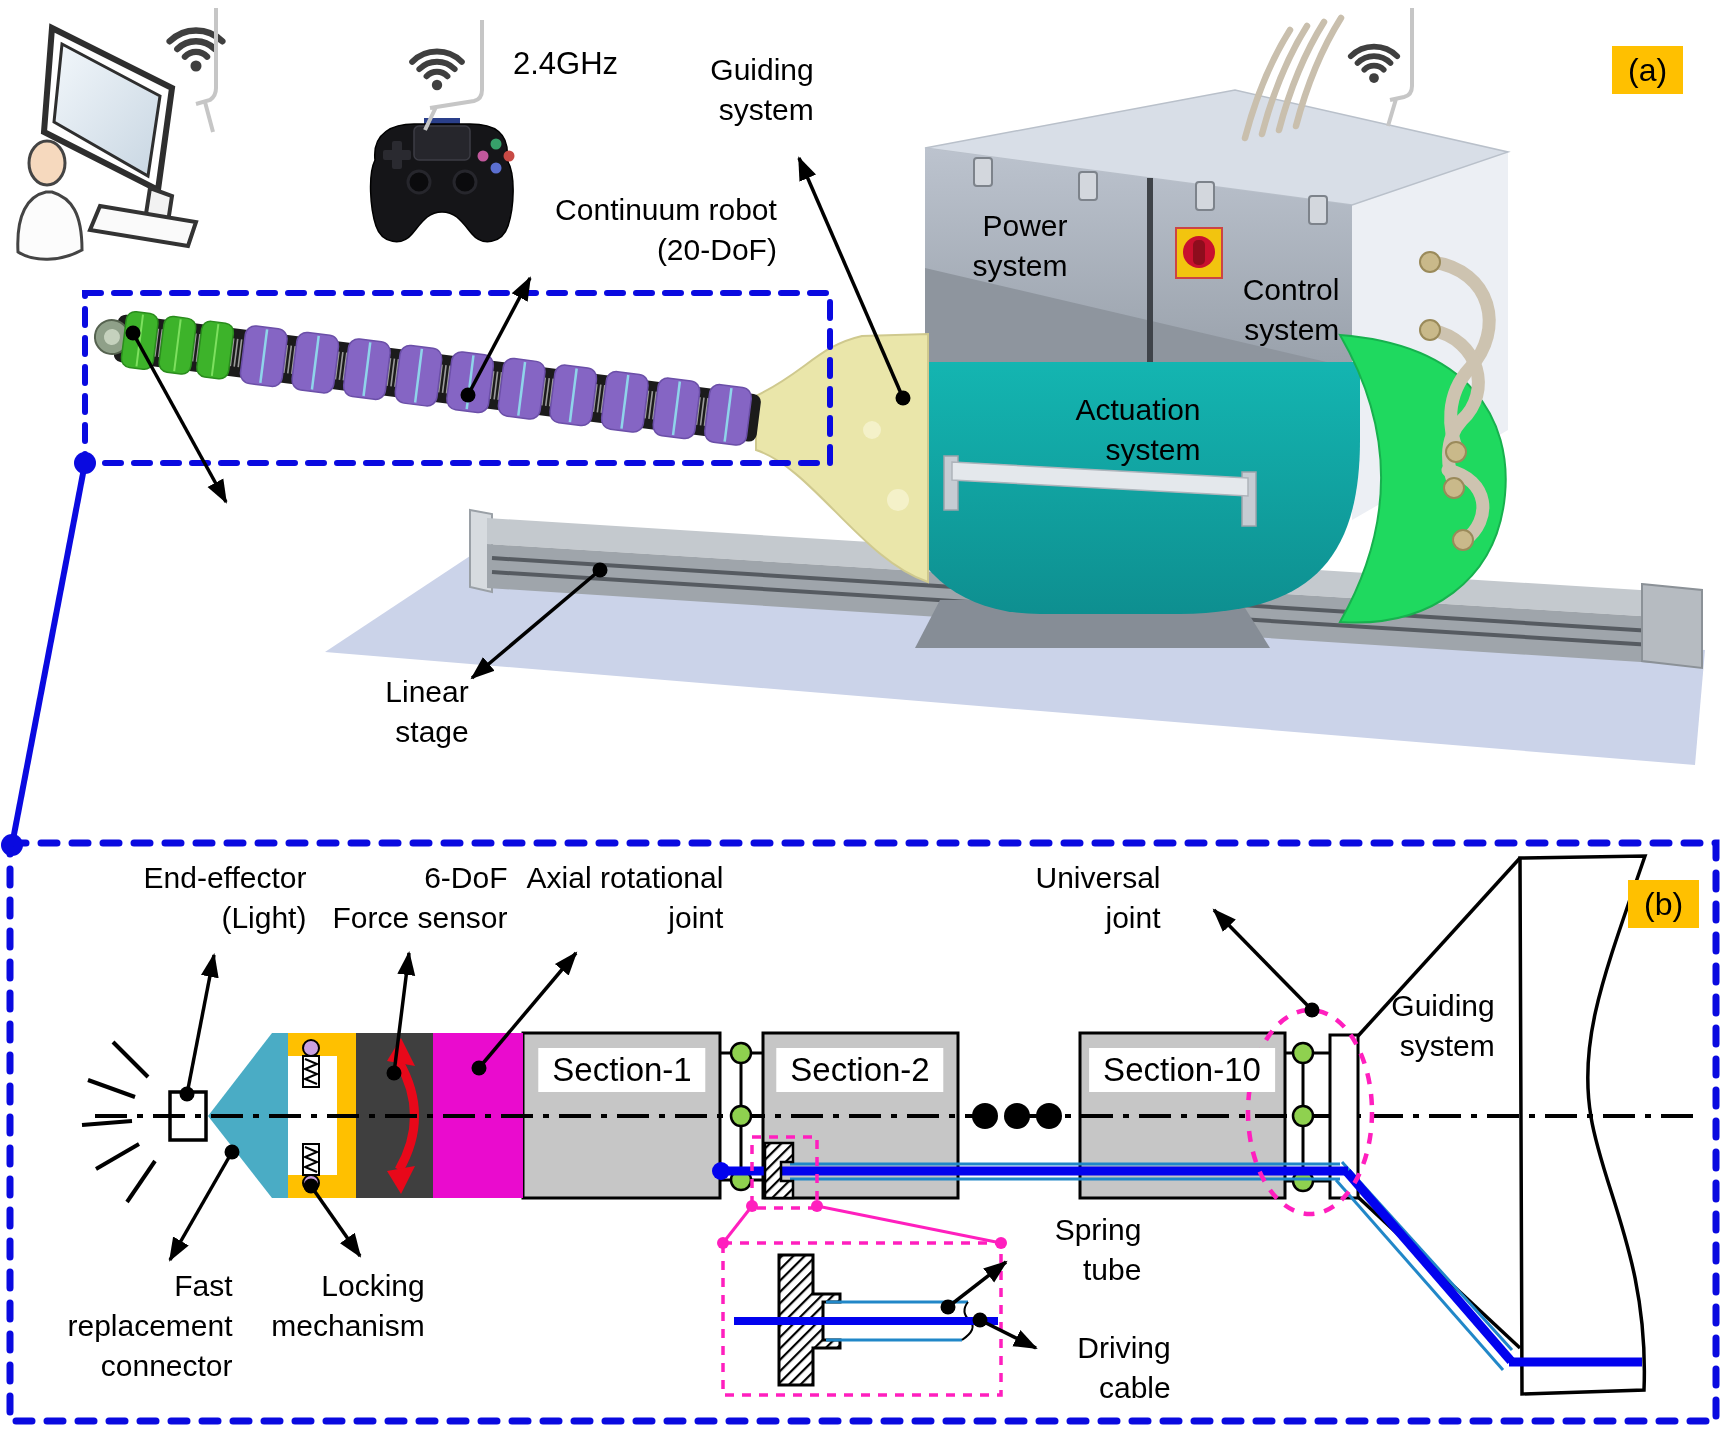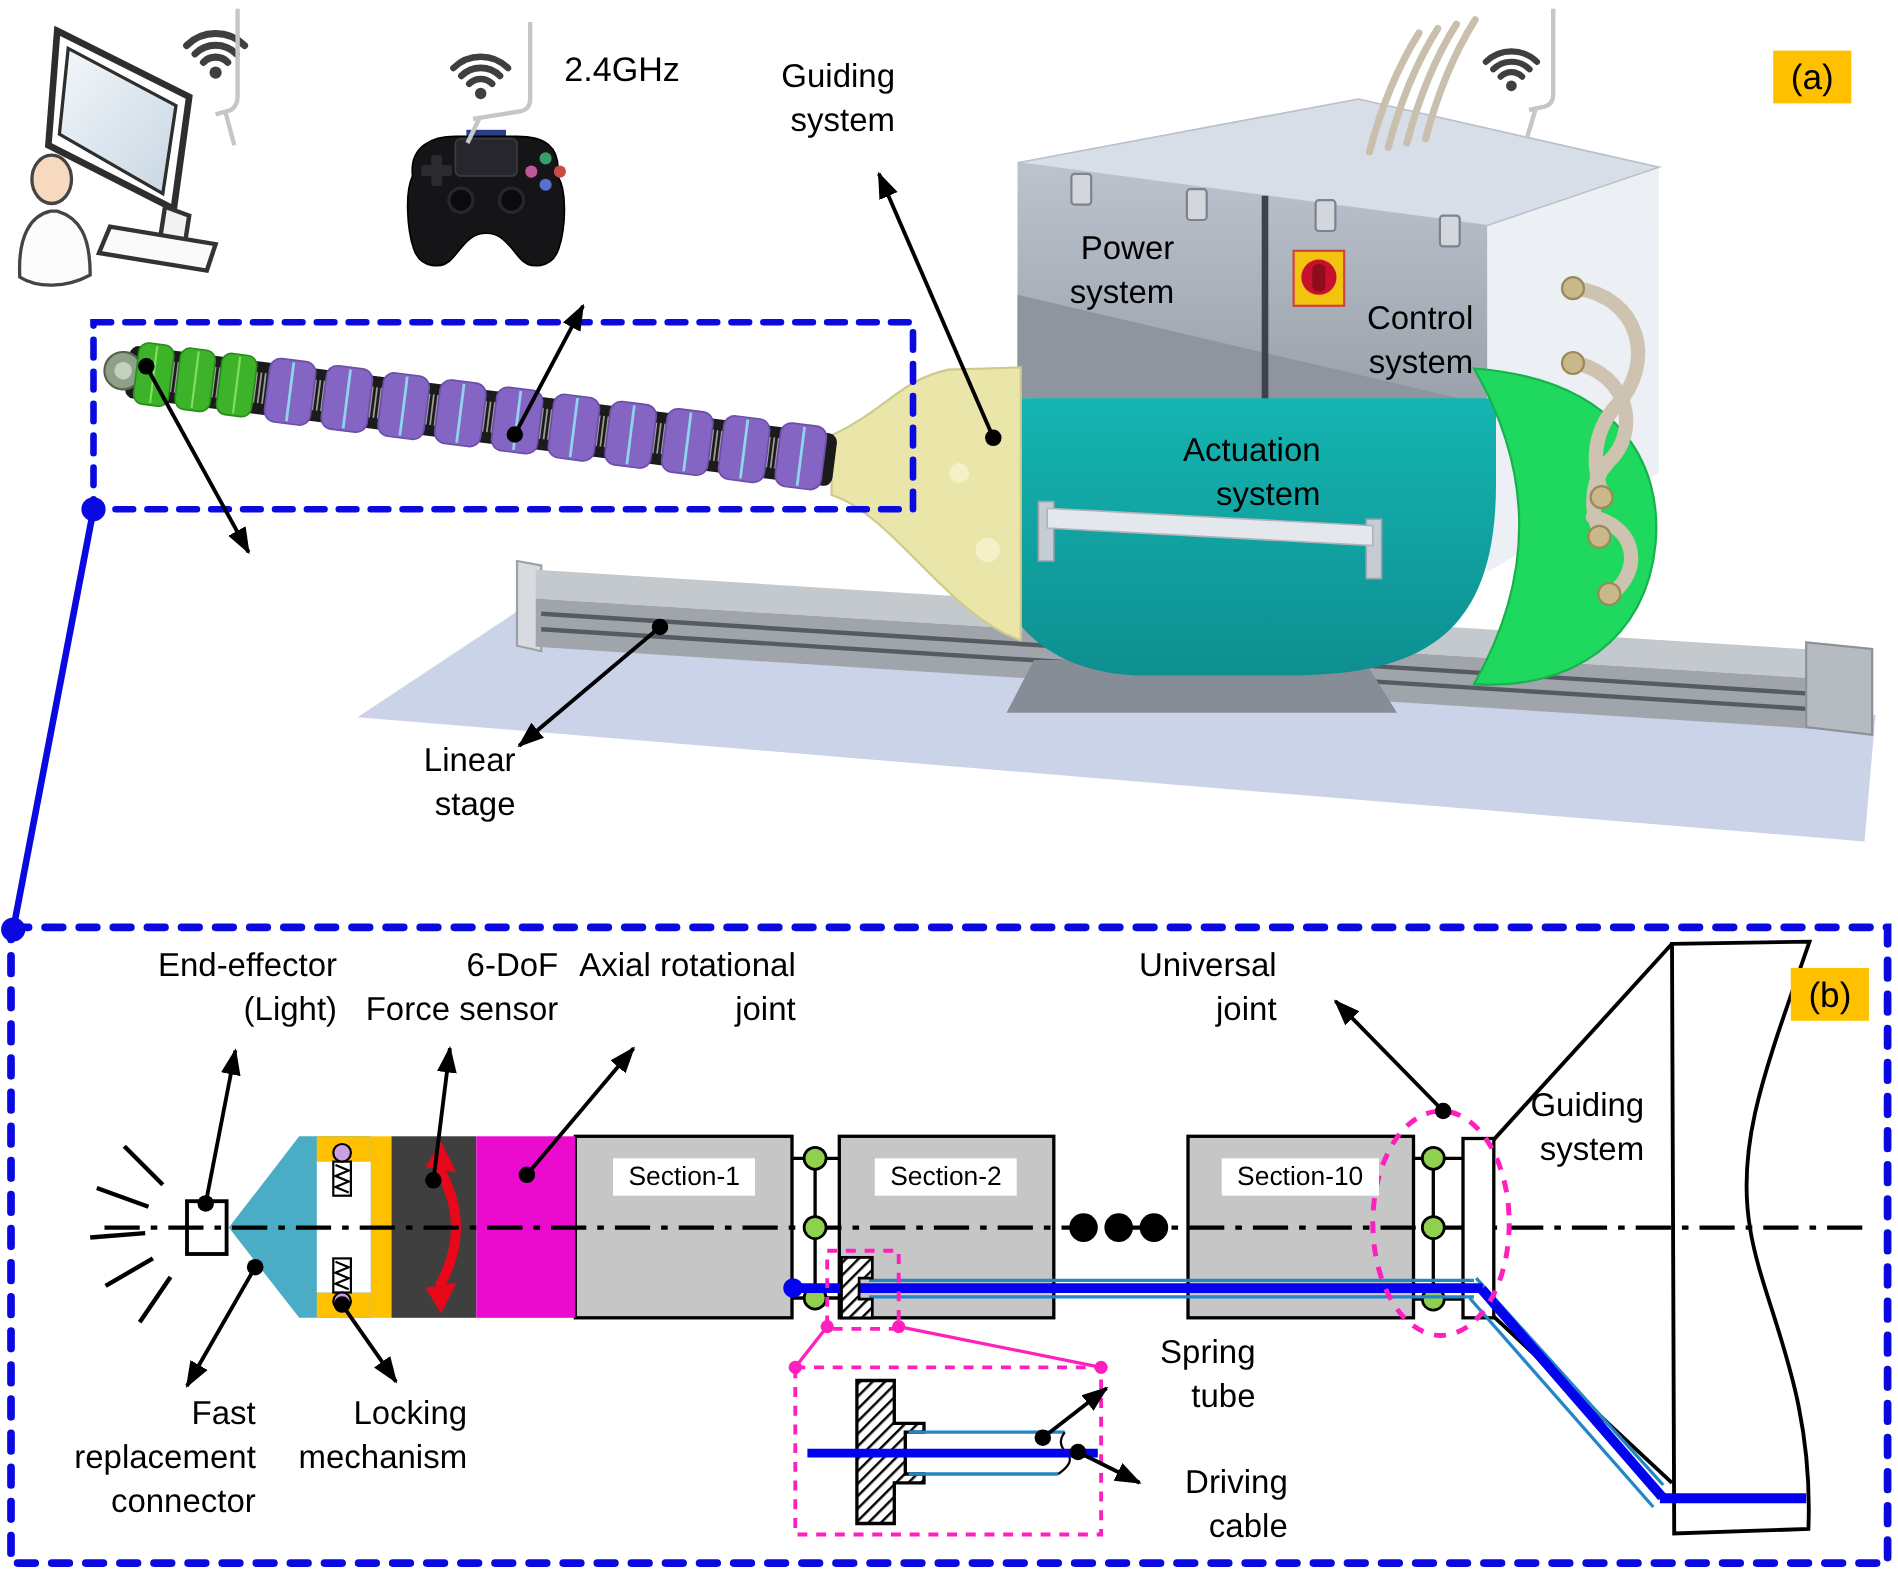--- a/index.html
+++ b/index.html
@@ -5,21 +5,21 @@
   html,body{margin:0;padding:0;background:#fff}
   .stage{position:relative;width:1725px;height:1431px;background:#fff;
          font-family:"Liberation Sans",sans-serif;overflow:hidden}
   .stage svg{position:absolute;left:0;top:0}
   .lbl{position:absolute;transform:translateX(-50%);text-align:right;color:#000;
        font-size:30px;line-height:40px;white-space:nowrap}
   .lbl span{display:block}
   .badge{position:absolute;background:#FFC000;color:#000;font-size:32px;
          padding:8px 16px;line-height:1}
   .sec{position:absolute;transform:translate(-50%,-50%);background:#fff;color:#000;
-       font-size:24px;padding:3px 14px;white-space:nowrap}
+       font-size:33px;padding:3px 14px;white-space:nowrap}
   .freq{position:absolute;color:#000;font-size:31px;white-space:nowrap}
 </style>
 </head>
 <body>
 
 <div class="stage">
 
 <svg width="1725" height="1431" viewBox="0 0 1725 1431">
 <defs>
   <marker id="ah" markerWidth="26" markerHeight="20" refX="22" refY="10" orient="auto" markerUnits="userSpaceOnUse">
@@ -332,20 +332,24 @@
         <circle cx="980" cy="1320" r="7.5"></circle>
 </g>
 </svg>
 
 <div class="freq" style="left:513px;top:46px">2.4GHz</div>
 
 <div class="lbl" style="left:762px;top:50px">
   <span>Guiding</span>
   <span>system</span>
 </div>
+<div class="lbl" style="left:666px;top:190px">
+  <span>Continuum robot</span>
+  <span>(20-DoF)</span>
+</div>
 <div class="lbl" style="left:1020px;top:206px">
   <span>Power</span>
   <span>system</span>
 </div>
 <div class="lbl" style="left:1291px;top:270px">
   <span>Control</span>
   <span>system</span>
 </div>
 <div class="lbl" style="left:1138px;top:390px">
   <span>Actuation</span>

